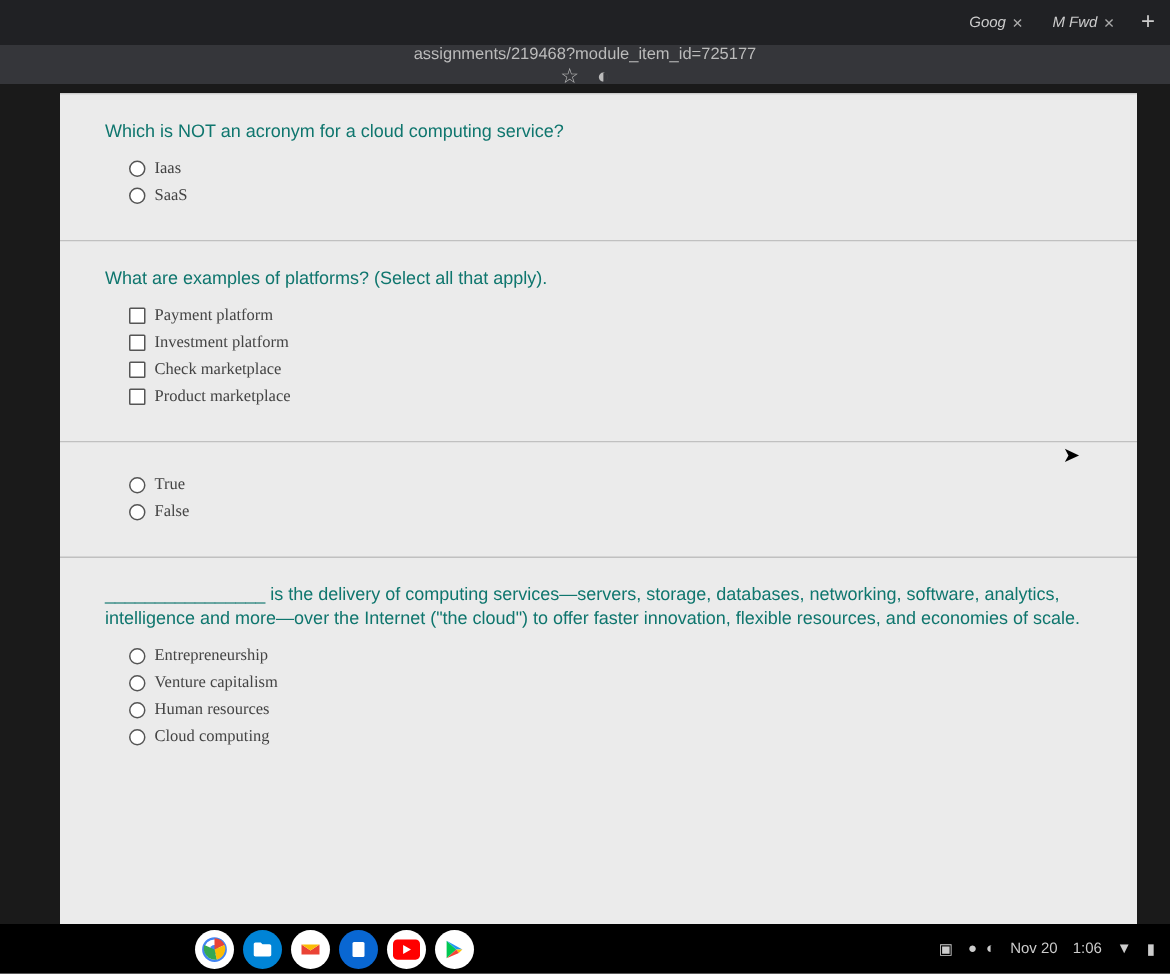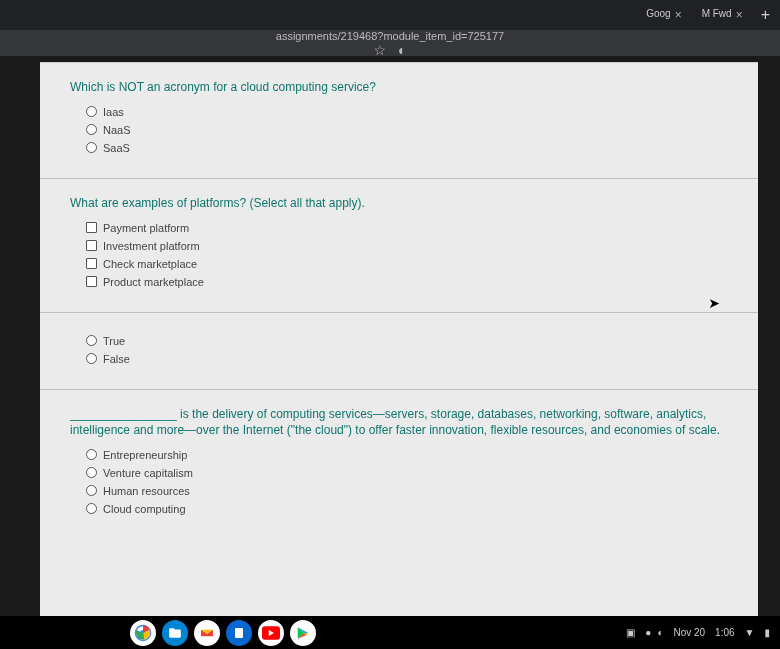--- a/index.html
+++ b/index.html
@@ -19,25 +19,26 @@
       background: #202124;
       height: 30px;
       display: flex;
       justify-content: flex-end;
       align-items: center;
       padding: 0 10px;
       gap: 8px;
     }
     .tab {
       display: flex;
-      align-items: flex-start;
+      align-items: center;
       gap: 4px;
       color: #ccc;
       font-size: 10px;
       padding: 0 6px;
+      font-style: italic;
     }
     .tab-close {
       color: #aaa;
       font-size: 12px;
       cursor: pointer;
     }
     .address-bar {
       background: #35363a;
       height: 26px;
       display: flex;
@@ -76,25 +77,26 @@
       padding: 16px 20px 18px 30px;
     }
     .question-text {
       font-size: 12px;
       color: #0f766e;
       margin-bottom: 10px;
       line-height: 1.4;
     }
     .option {
       display: flex;
-      align-items: flex-start;
+      align-items: flex-end;
       gap: 6px;
       margin: 6px 0 6px 16px;
       font-size: 11px;
       color: #444;
+      font-family: Liberation Serif, serif;
     }
     .radio, .checkbox {
       width: 11px;
       height: 11px;
       border: 1px solid #555;
       background: #fff;
       flex-shrink: 0;
     }
     .radio {
       border-radius: 50%;
@@ -192,24 +194,20 @@
 </div>
 
 <div class="content-wrap">
   <div class="quiz-container">
 
     <div class="question-block">
       <div class="question-text">Which is NOT an acronym for a cloud computing service?</div>
       <div class="option">
         <div class="radio"></div>
         <span>Iaas</span>
-      </div>
-      <div class="option">
-        <div class="radio"></div>
-        <span>NaaS</span>
       </div>
       <div class="option">
         <div class="radio"></div>
         <span>SaaS</span>
       </div>
     </div>
 
     <div class="question-block">
       <div class="question-text">What are examples of platforms? (Select all that apply).</div>
       <div class="option">

